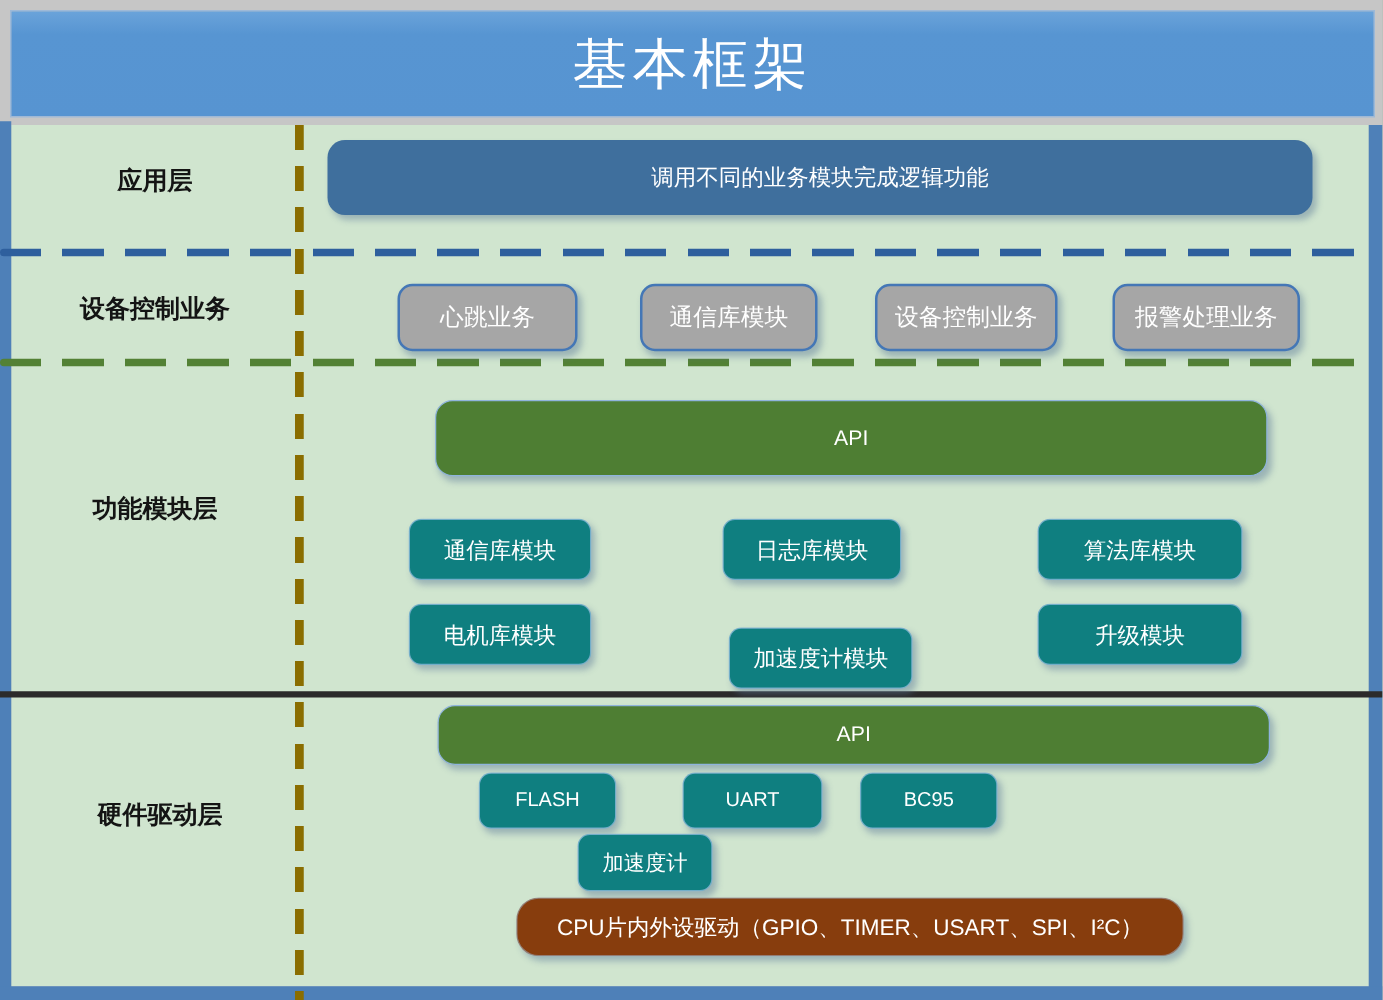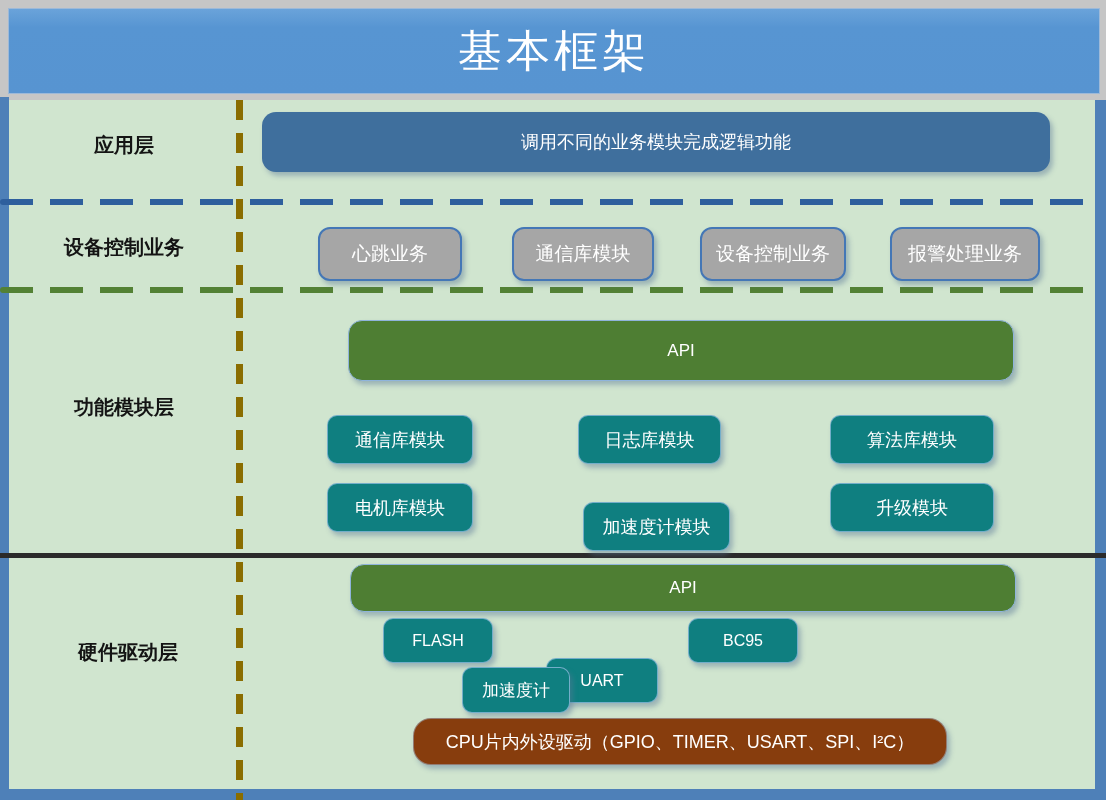--- a/index.html
+++ b/index.html
@@ -78,21 +78,21 @@
     border-radius:10px;font-size:18px;
   }
   .m1{left:327px;top:415px;width:144px;height:47px;}
   .m2{left:578px;top:415px;width:141px;height:47px;}
   .m3{left:830px;top:415px;width:162px;height:47px;}
   .m4{left:327px;top:483px;width:144px;height:47px;}
   .m5{left:583px;top:478px;width:145px;height:47px;margin-top:24px;}
   .m6{left:830px;top:483px;width:162px;height:47px;}
   .hw{font-size:16px;height:43px;top:618px;}
   .h1{left:383px;width:108px;}
-  .h2{left:546px;width:110px;margin-top:40px;}
+  .h2{left:546px;width:110px;}
   .h3{left:688px;width:108px;}
   .h4{left:843px;width:104px;}
   .hw2{top:667px;height:44px;font-size:17px;}
   .h5{left:462px;width:106px;}
   .h6{left:764px;width:109px;}
   .cpu-bar{
     left:413px;top:718px;width:532px;height:45px;border-radius:18px;
     background:var(--cpu_brown,#873d0d);font-size:18px;
     border:1px solid rgba(160,190,220,0.5);
   }

